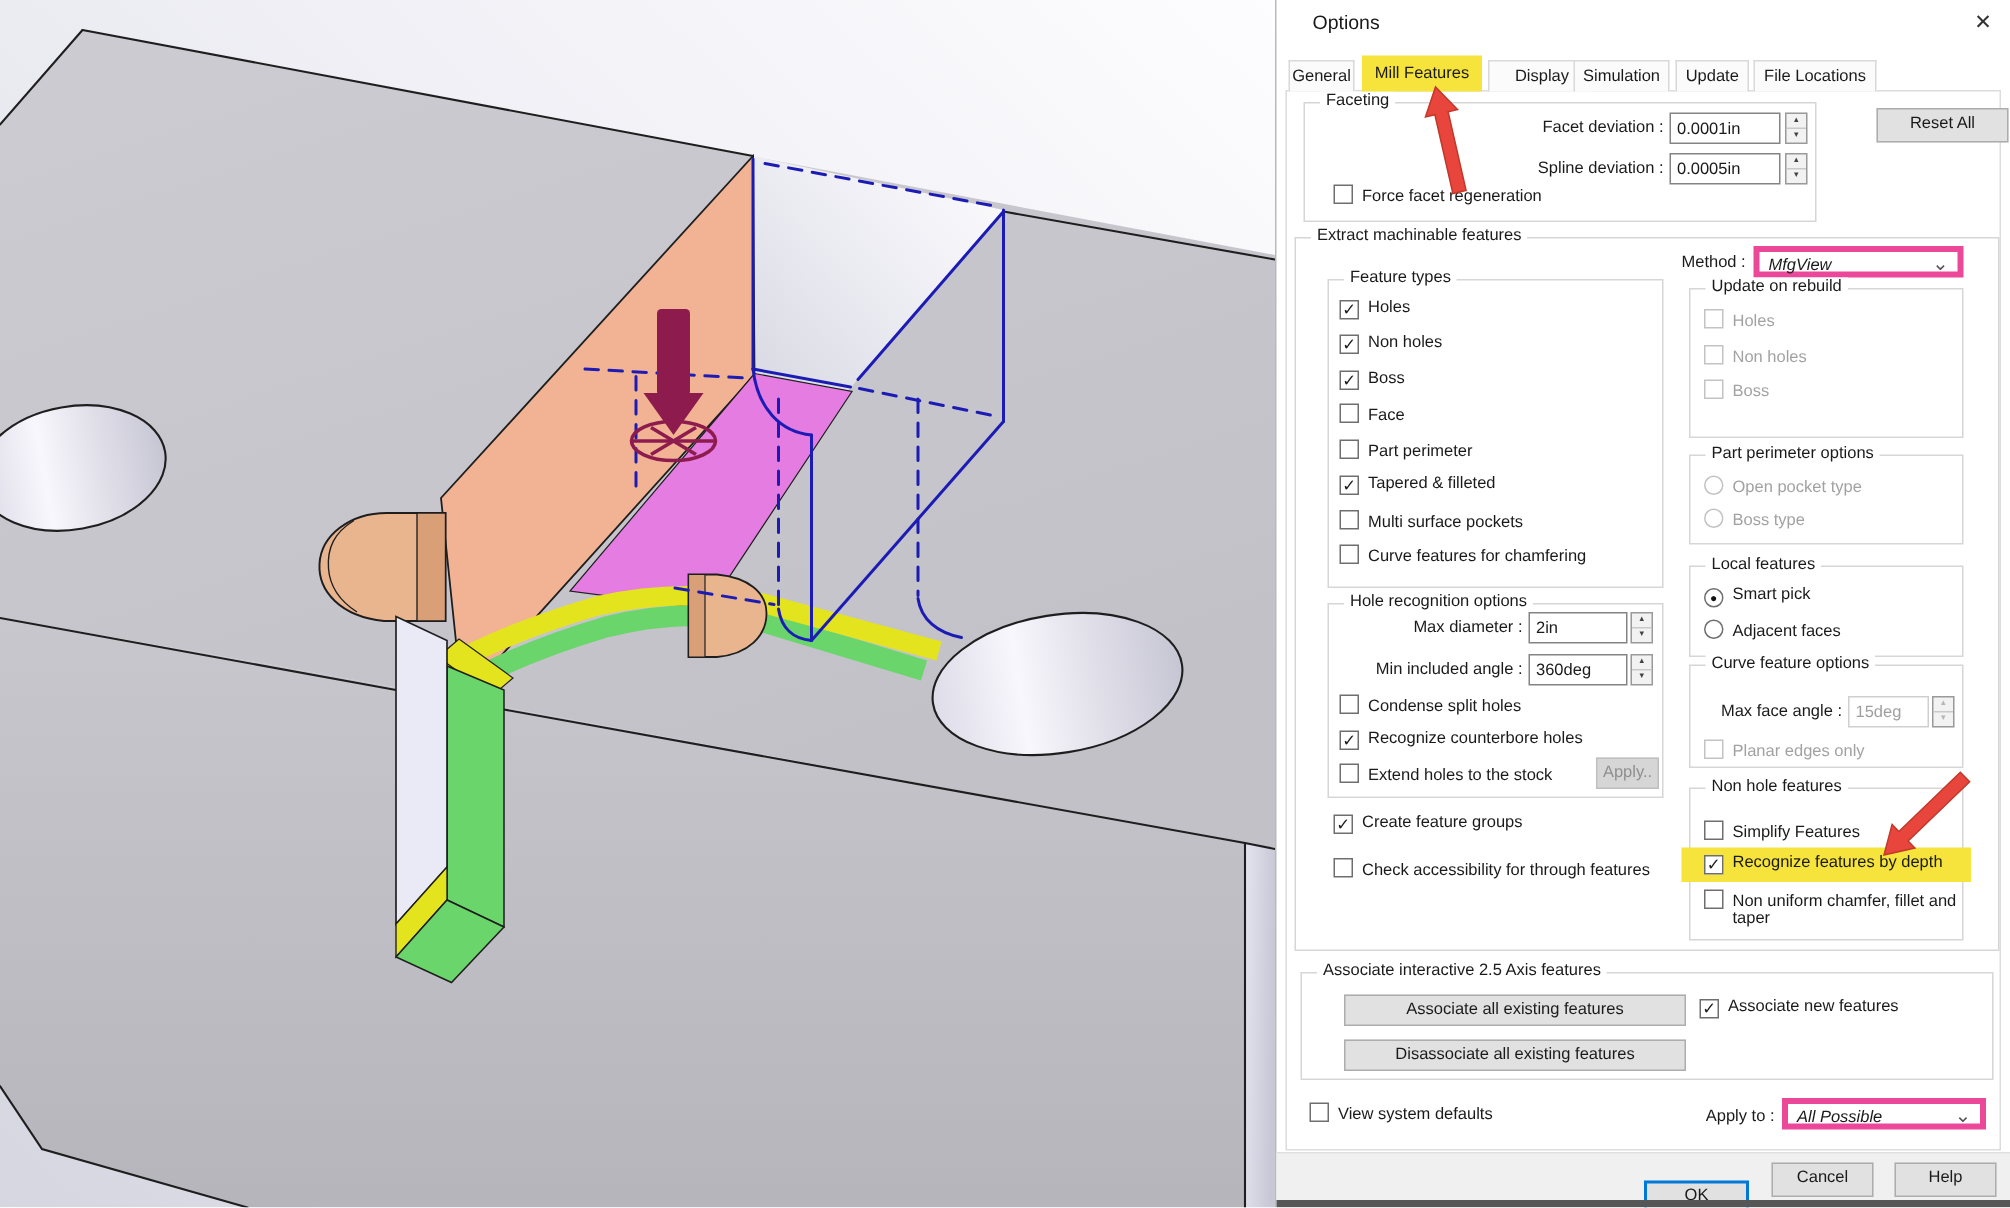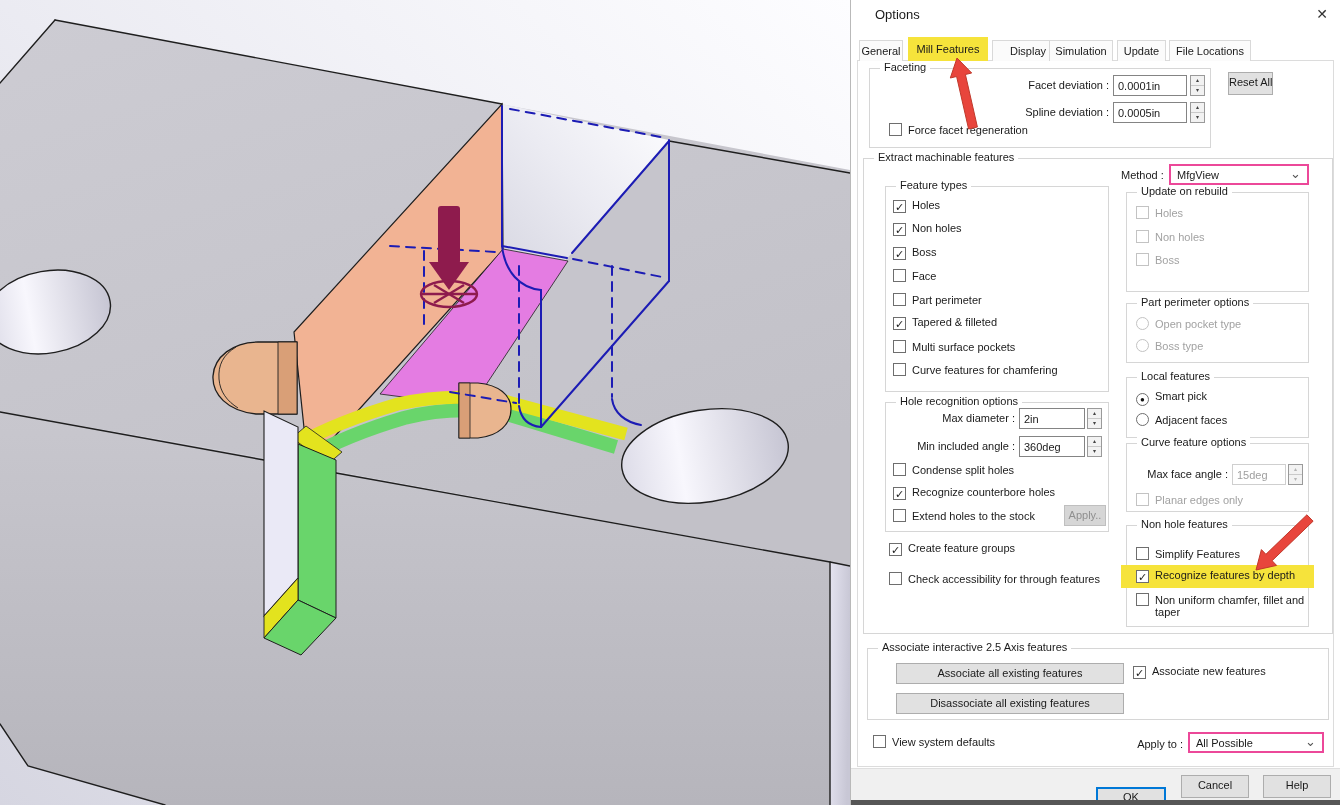--- a/index.html
+++ b/index.html
@@ -30,21 +30,21 @@
   .cbrow .mark{font-size:11px;line-height:12px;color:#1b1b1b;display:block;}
   .cbrow .lbl{margin-left:6px;}
   .cbrow.dis .box{border-color:#c3c3c3;}
   .cbrow.dis .lbl{color:#a2a2a2;}
   .cbrow .circ{display:inline-block;width:13px;height:13px;border:1px solid #6e6e6e;border-radius:50%;background:#fff;vertical-align:-2px;text-align:center;}
   .cbrow .dot{font-size:8px;line-height:11px;color:#111;display:block;}
   .cbrow.dis .circ{border-color:#c3c3c3;}
   .wbtn{position:absolute;background:#e1e1e1;border:1px solid #adadad;text-align:center;line-height:19px;white-space:nowrap;}
   .wbtn.focus{border:2px solid #0078d7;line-height:17px;}
   .wbtn.dis{background:#d6d6d6;border-color:#bfbfbf;color:#8f8f8f;}
-  .sel{position:absolute;border:2px solid #ec4899;background:#fff;line-height:19px;padding-left:6px;white-space:nowrap;}
+  .sel{position:absolute;border:4px solid #ec4899;background:#fff;line-height:19px;padding-left:6px;white-space:nowrap;font-style:italic;}
   .sel .chev{position:absolute;right:6px;top:-2px;font-size:13px;color:#555;}
   .hl{position:absolute;background:#f6e33b;}
   .footer{position:absolute;left:0;top:768px;width:490px;height:37px;background:#f0f0f0;border-top:1px solid #dfdfdf;}
   .bstrip{position:absolute;left:0;top:800px;width:490px;height:5px;background:#565656;}
   .arrows{position:absolute;left:0;top:0;width:490px;height:805px;pointer-events:none;z-index:5;}
 </style>
 </head>
 <body>
 
 <div id="stage">
@@ -177,21 +177,21 @@
         <span>▴</span>
         <span>▾</span>
       </div>
     <div class="lab r" style="left:120px;top:106px;width:138px;">Spline deviation :</div>
     <div class="inp" style="left:262px;top:102px;width:74px;height:21px;">0.0005in</div>
     <div class="spin" style="left:339px;top:102px;height:21px;">
         <span>▴</span>
         <span>▾</span>
       </div>
     <div class="cbrow" style="left:38px;top:123px;"><span class="box"><span class="mark"></span></span><span class="lbl">Force facet regeneration</span></div>
-    <div class="wbtn" style="left:377px;top:72px;width:45px;height:23px;">Reset All</div>
+    <div class="wbtn" style="left:400px;top:72px;width:88px;height:23px;">Reset All</div>
 
     <div class="gb" style="left:12px;top:158px;width:470px;height:476px;text-align:center;">
       <span class="gb-lg">Extract machinable features</span>
     </div>
 
     <div class="gb" style="left:34px;top:186px;width:224px;height:206px;">
       <span class="gb-lg">Feature types</span>
     </div>
     <div class="cbrow" style="left:42px;top:199px;"><span class="box"><span class="mark">✓</span></span><span class="lbl">Holes</span></div>
     <div class="cbrow" style="left:42px;top:222px;"><span class="box"><span class="mark">✓</span></span><span class="lbl">Non holes</span></div>

